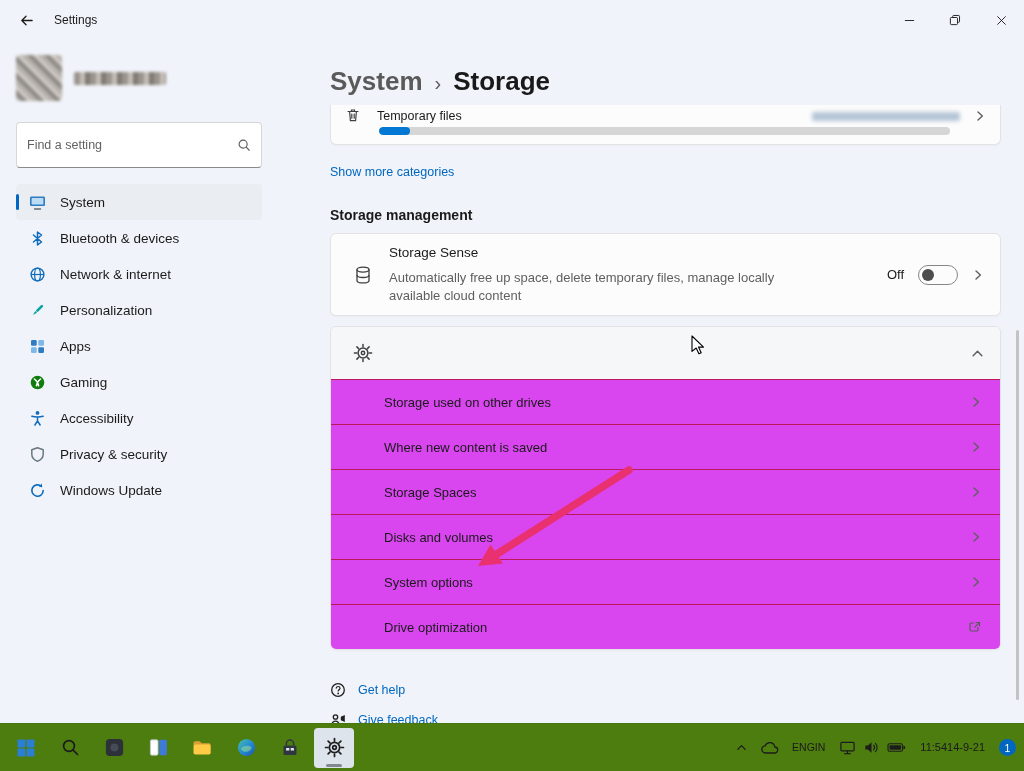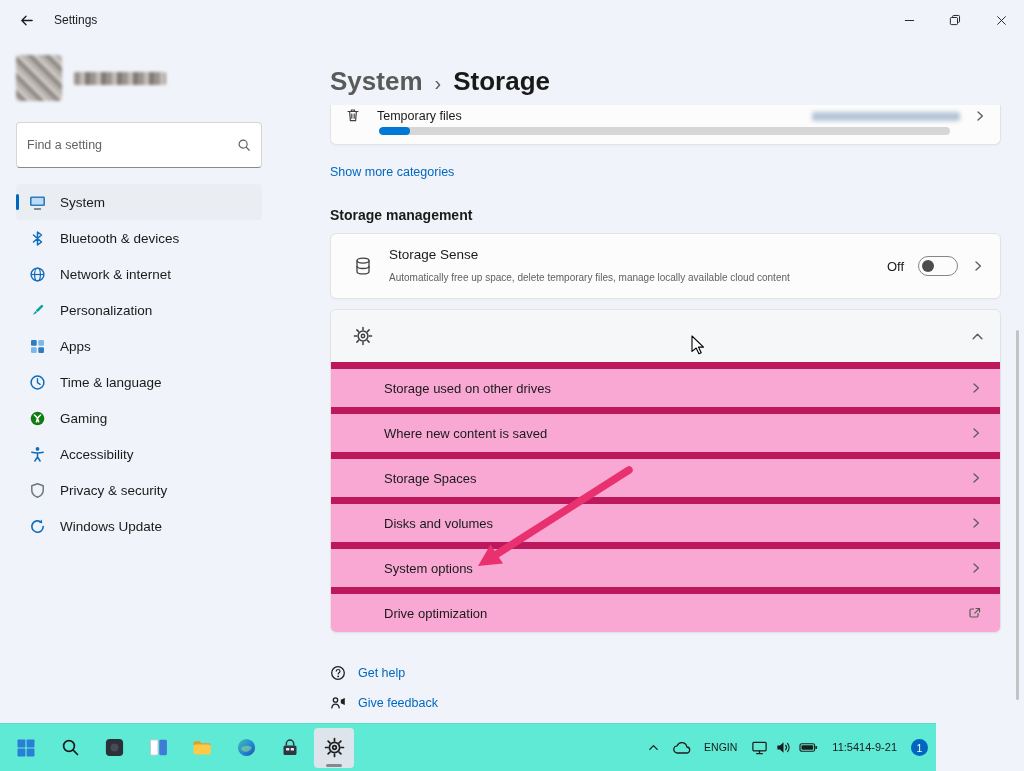--- a/index.html
+++ b/index.html
@@ -63,45 +63,45 @@
   .progress-track { margin:4px 36px 0 34px; height:8px; border-radius:4px; background:#d6d6d6; overflow:hidden; }
   .progress-fill { height:100%; border-radius:4px; background:#0078d4; width:0; }
 
   .show-more { margin-top:20px; font-size:12.5px; color:#0067c0; width:fit-content; }
   .section-title { margin-top:28px; font-size:14px; font-weight:700; }
 
   
   .sense-card { margin-top:10px; min-height:66px; display:flex; align-items:center; padding:11px 16px 11px 22px; }
   .card-icon { width:20px; height:20px; flex:none; margin-right:16px; }
   .card-text .t { font-size:13.5px; }
-  .card-text .d { font-size:10px; color:#5f5f5f; margin-top:9px; line-height:1.35; max-width:430px; }
+  .card-text .d { font-size:13px; color:#5f5f5f; margin-top:9px; line-height:1.35; max-width:430px; }
   .sense-right { margin-left:auto; display:flex; align-items:center; gap:14px; }
   .toggle-label { font-size:13px; }
   .toggle { width:40px; height:20px; border:1px solid #868686; border-radius:10px; position:relative; background:transparent; }
   .toggle .knob { position:absolute; left:3px; top:3px; width:12px; height:12px; border-radius:50%; background:#4c4c4c; }
 
   
   .adv-group { margin-top:10px; border:1px solid #e3e3e3; border-radius:6px; overflow:hidden;
     box-shadow:0 1px 2px rgba(0,0,0,.03); }
   .adv-header { background:#f6f7f9; min-height:52px; display:flex; align-items:center; padding:9px 16px 9px 22px; }
   .adv-right { margin-left:auto; display:flex; align-items:center; }
-  .adv-row { background:#f9a8d4; border-top:7px solid #be185d; height:45px; display:flex; align-items:center;
+  .adv-row { background:#d946ef; border-top:1px solid #be185d; height:45px; display:flex; align-items:center;
     padding:0 18px 0 53px; font-size:13px; }
   .adv-row .spacer { flex:1; }
 
   
   .footer-links { margin-top:32px; display:flex; flex-direction:column; gap:14px; }
   .flink { display:flex; align-items:center; gap:12px; width:fit-content; }
   .flink .txt { color:#0067c0; font-size:12.5px; }
 
   
   .scrollbar { position:absolute; right:5px; top:290px; width:3px; height:370px; border-radius:2px; background:#c3c3c3; }
 
   
-  .taskbar { position:absolute; bottom:0; left:0; width:936px; height:48px; background:#5eead4;
+  .taskbar { position:absolute; bottom:0; left:0; width:1024px; height:48px; background:#4d7c0f;
     border-top:1px solid rgba(0,0,0,.05); display:flex; align-items:center; }
   .tb-left { display:flex; align-items:center; gap:4px; padding-left:6px; }
   .tb-btn { width:40px; height:40px; border-radius:4px; display:grid; place-items:center; position:relative; }
   .tb-btn.active { background:#dde4ec; }
   .tb-btn.active::after { content:""; position:absolute; bottom:1px; left:12px; width:16px; height:3px;
     border-radius:2px; background:#838990; }
   .tray { margin-left:auto; display:flex; align-items:center; gap:2px; padding-right:8px; height:100%; }
   .tray-btn { height:40px; border-radius:4px; display:flex; align-items:center; justify-content:center; padding:0 5px; }
   .lang { font-size:10.5px; line-height:1.2; text-align:center; padding:0 6px; }
   .status-icons { display:flex; align-items:center; gap:7px; padding:0 6px; }
@@ -199,27 +199,20 @@
         <svg class="nicon" viewBox="0 0 17 17">
           <rect x="2" y="2" width="5.7" height="5.7" rx="1.2" fill="#2f7cc0"></rect>
           <rect x="9.3" y="2" width="5.7" height="5.7" rx="1.2" fill="#7db8e8"></rect>
           <rect x="2" y="9.3" width="5.7" height="5.7" rx="1.2" fill="#7db8e8"></rect>
           <rect x="9.3" y="9.3" width="5.7" height="5.7" rx="1.2" fill="#2f7cc0"></rect>
         </svg>
         <span>Apps</span>
       </div>
 
 
-      <div class="nav-item">
-        <svg class="nicon" viewBox="0 0 17 17">
-          <circle cx="8.5" cy="8.5" r="6.4" fill="none" stroke="#0f6cbd" stroke-width="1.5"></circle>
-          <path d="M8.5 4.8V8.7l2.6 1.6" fill="none" stroke="#0f6cbd" stroke-width="1.4" stroke-linecap="round"></path>
-        </svg>
-        <span>Time &amp; language</span>
-      </div>
 
       <div class="nav-item">
         <svg class="nicon" viewBox="0 0 17 17">
           <circle cx="8.5" cy="8.5" r="6.8" fill="#107c10"></circle>
           <path d="M5.4 5c2.4 1.7 3.9 4.6 4.2 6.8M11.6 5c-2.4 1.7-3.9 4.6-4.2 6.8" fill="none" stroke="#fff" stroke-width="1.5" stroke-linecap="round"></path>
         </svg>
         <span>Gaming</span>
       </div>
 
       <div class="nav-item">

